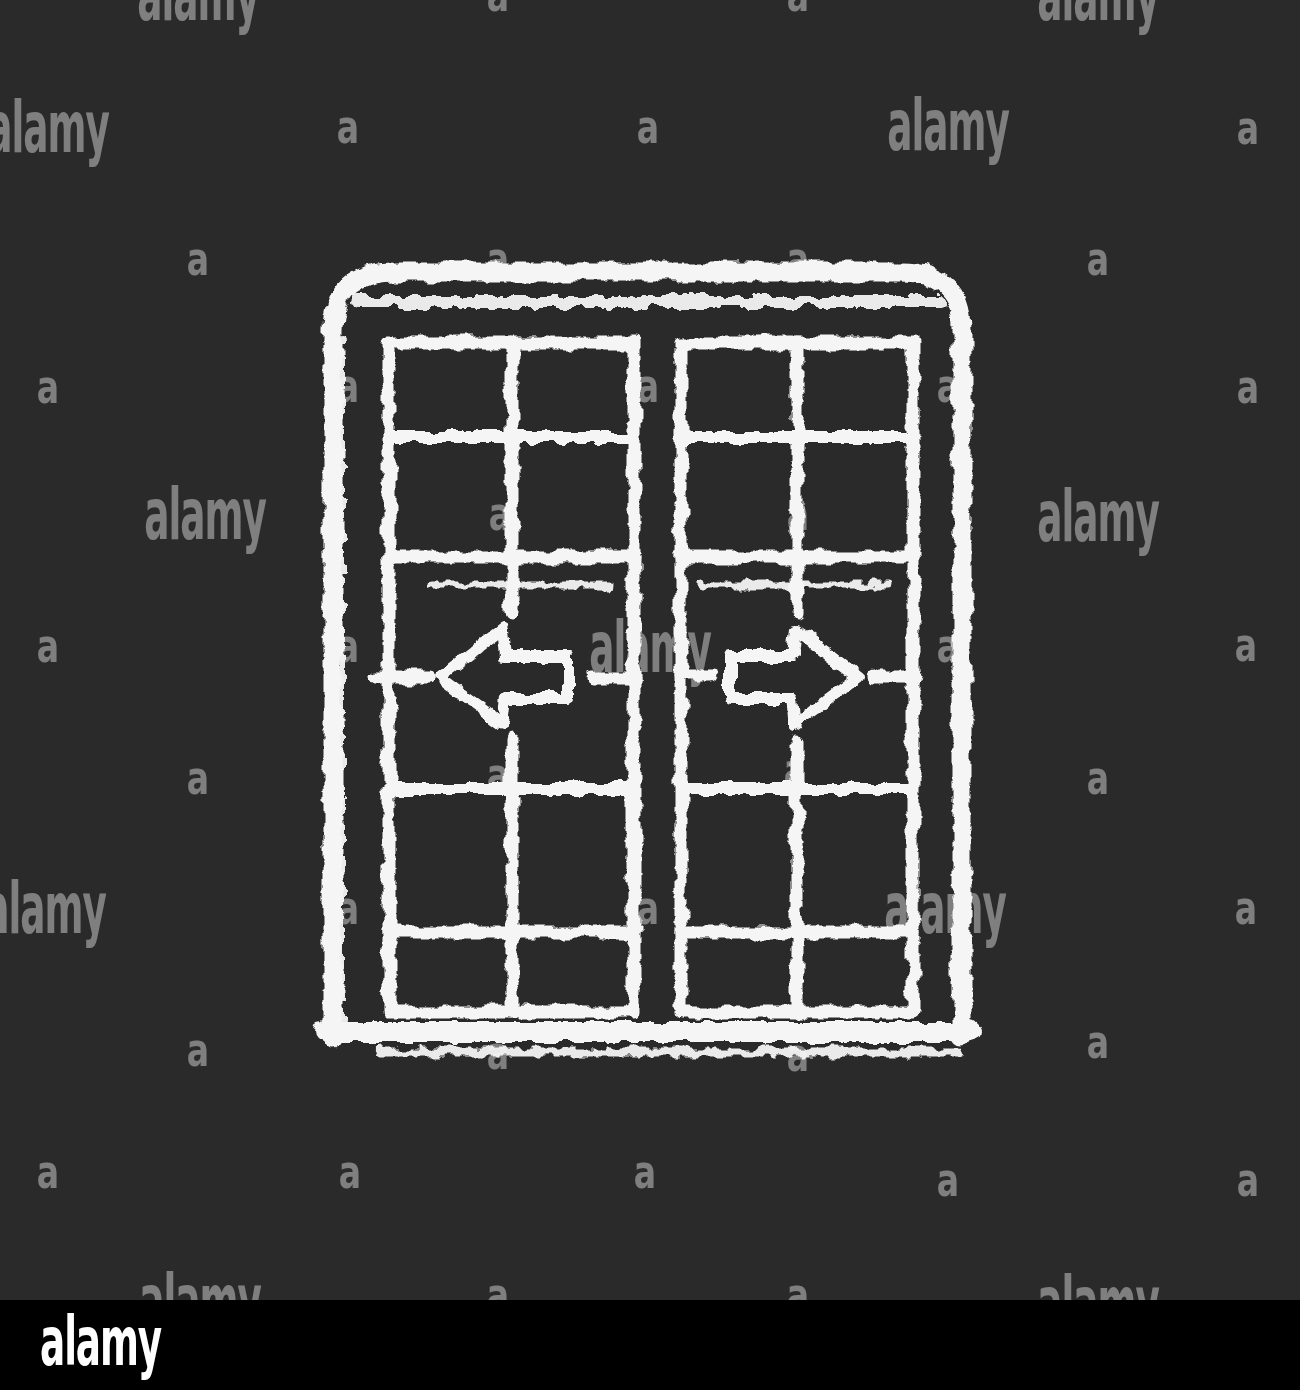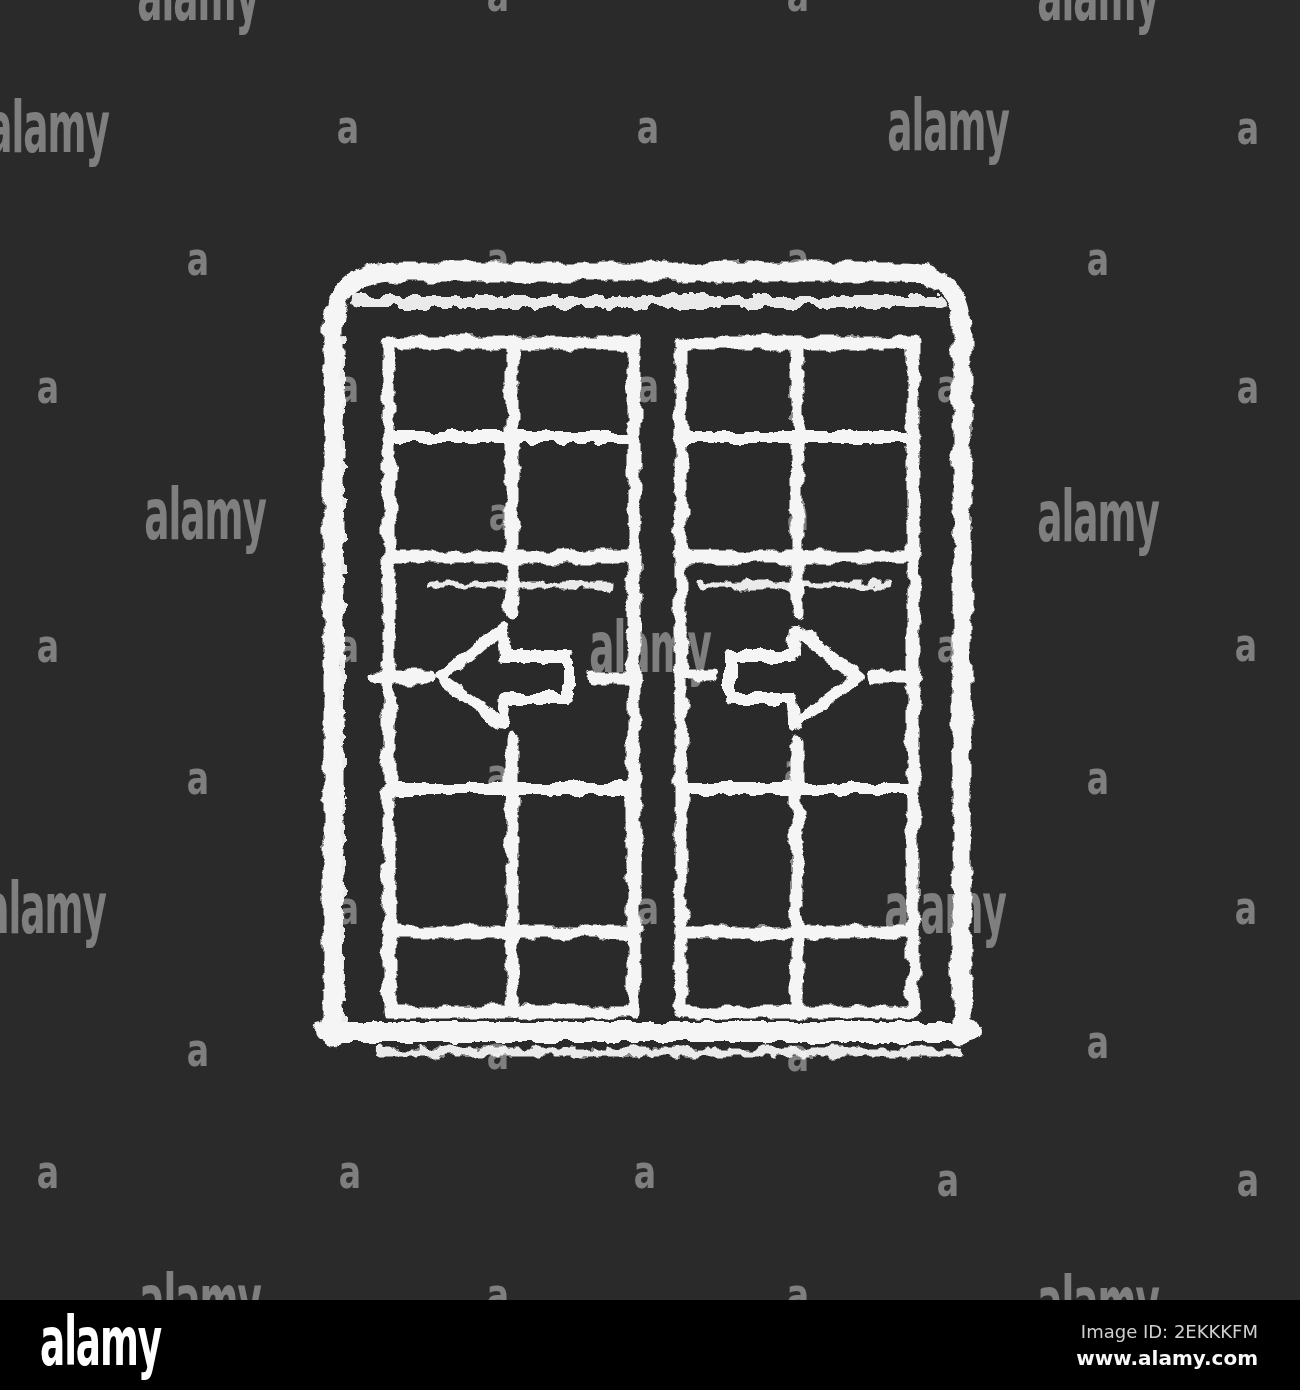--- a/index.html
+++ b/index.html
@@ -157,19 +157,15 @@
     <g filter="url(#chalk2)" opacity="0.95">
       <path class="chalk" style="stroke-width:12" d="M356,302 H940"></path>
       <path class="chalk" style="stroke-width:9" d="M380,1052 H958"></path>
       <path class="chalk" style="stroke-width:7" d="M430,585 H610 M700,585 H890"></path>
       <path class="chalk" style="stroke-width:8" d="M340,340 V1020"></path>
     </g>
   </svg>
 
   <div class="footer">
     <div class="footer-logo">alamy</div>
-    <div class="footer-right">
-      <div class="footer-id">Image ID: 2EKKKFM</div>
-      <div class="footer-url">www.alamy.com</div>
-    </div>
   </div>
 
 </div>
 
 </body></html>

